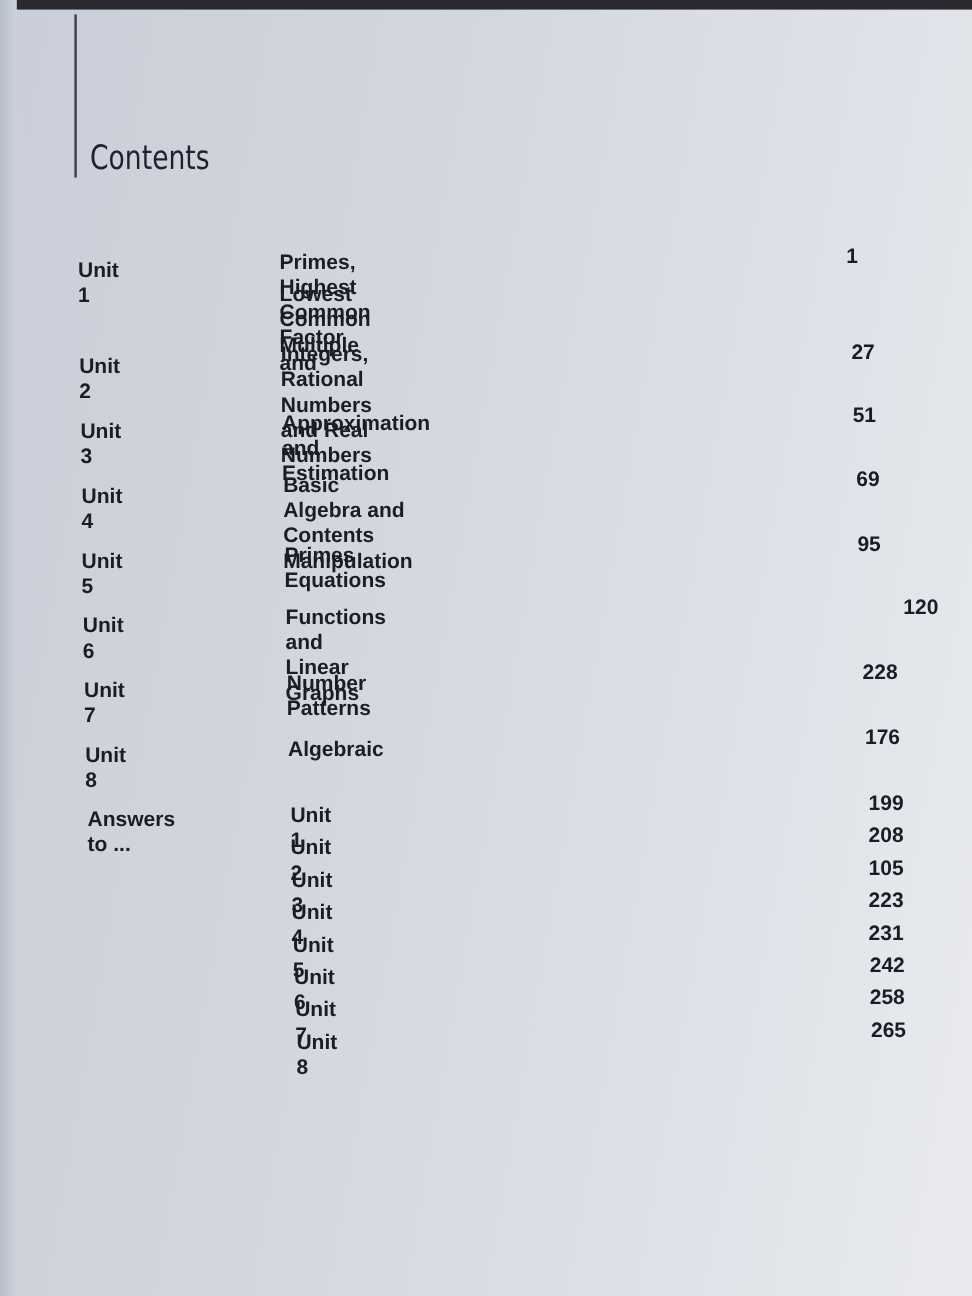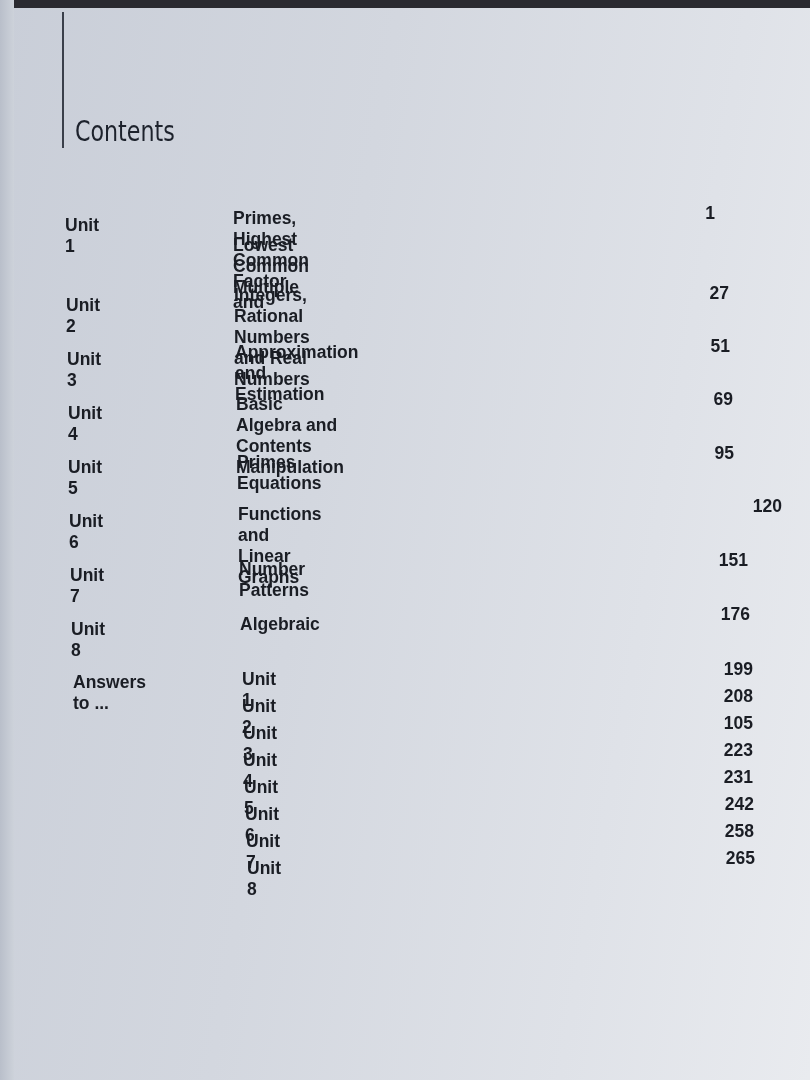--- a/index.html
+++ b/index.html
@@ -54,21 +54,21 @@
     <span class="p" style="left:684px;top:443px">95</span>
   </div>
   <div class="row">
     <span class="u" style="left:69px;top:511px">Unit 6</span>
     <span class="t" style="left:211px;top:504px">Functions and Linear Graphs</span>
     <span class="p" style="left:732px;top:496px">120</span>
   </div>
   <div class="row">
     <span class="u" style="left:70px;top:565px">Unit 7</span>
     <span class="t" style="left:212px;top:559px">Number Patterns</span>
-    <span class="p" style="left:698px;top:550px">151</span>
+    <span class="p" style="left:698px;top:550px">228</span>
   </div>
   <div class="row">
     <span class="u" style="left:71px;top:619px">Unit 8</span>
     <span class="t" style="left:213px;top:614px">Algebraic</span>
     <span class="p" style="left:700px;top:604px">176</span>
   </div>
 
   <div class="row">
     <span class="u" style="left:73px;top:672px">Answers to ...</span>
     <span class="t" style="left:215px;top:669px">Unit 1</span>

